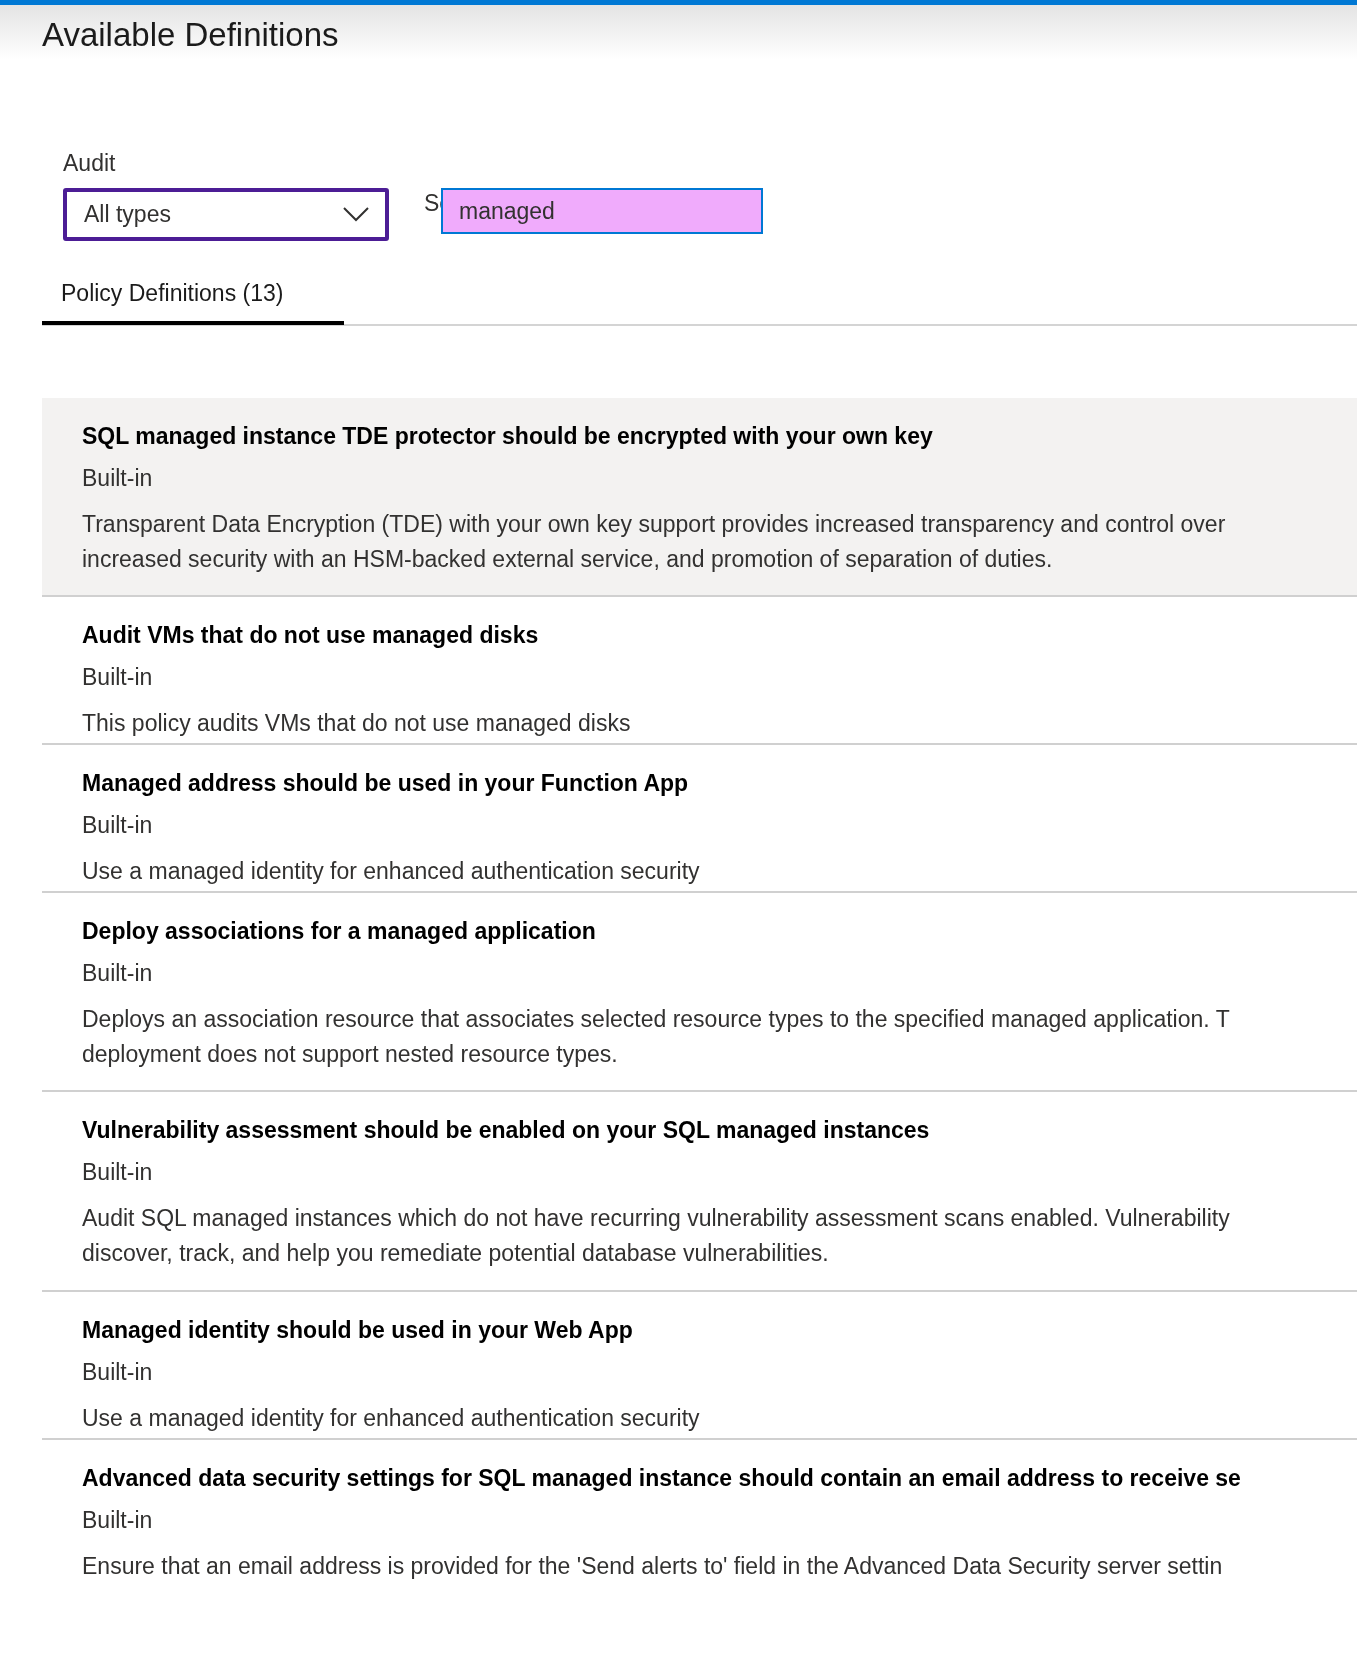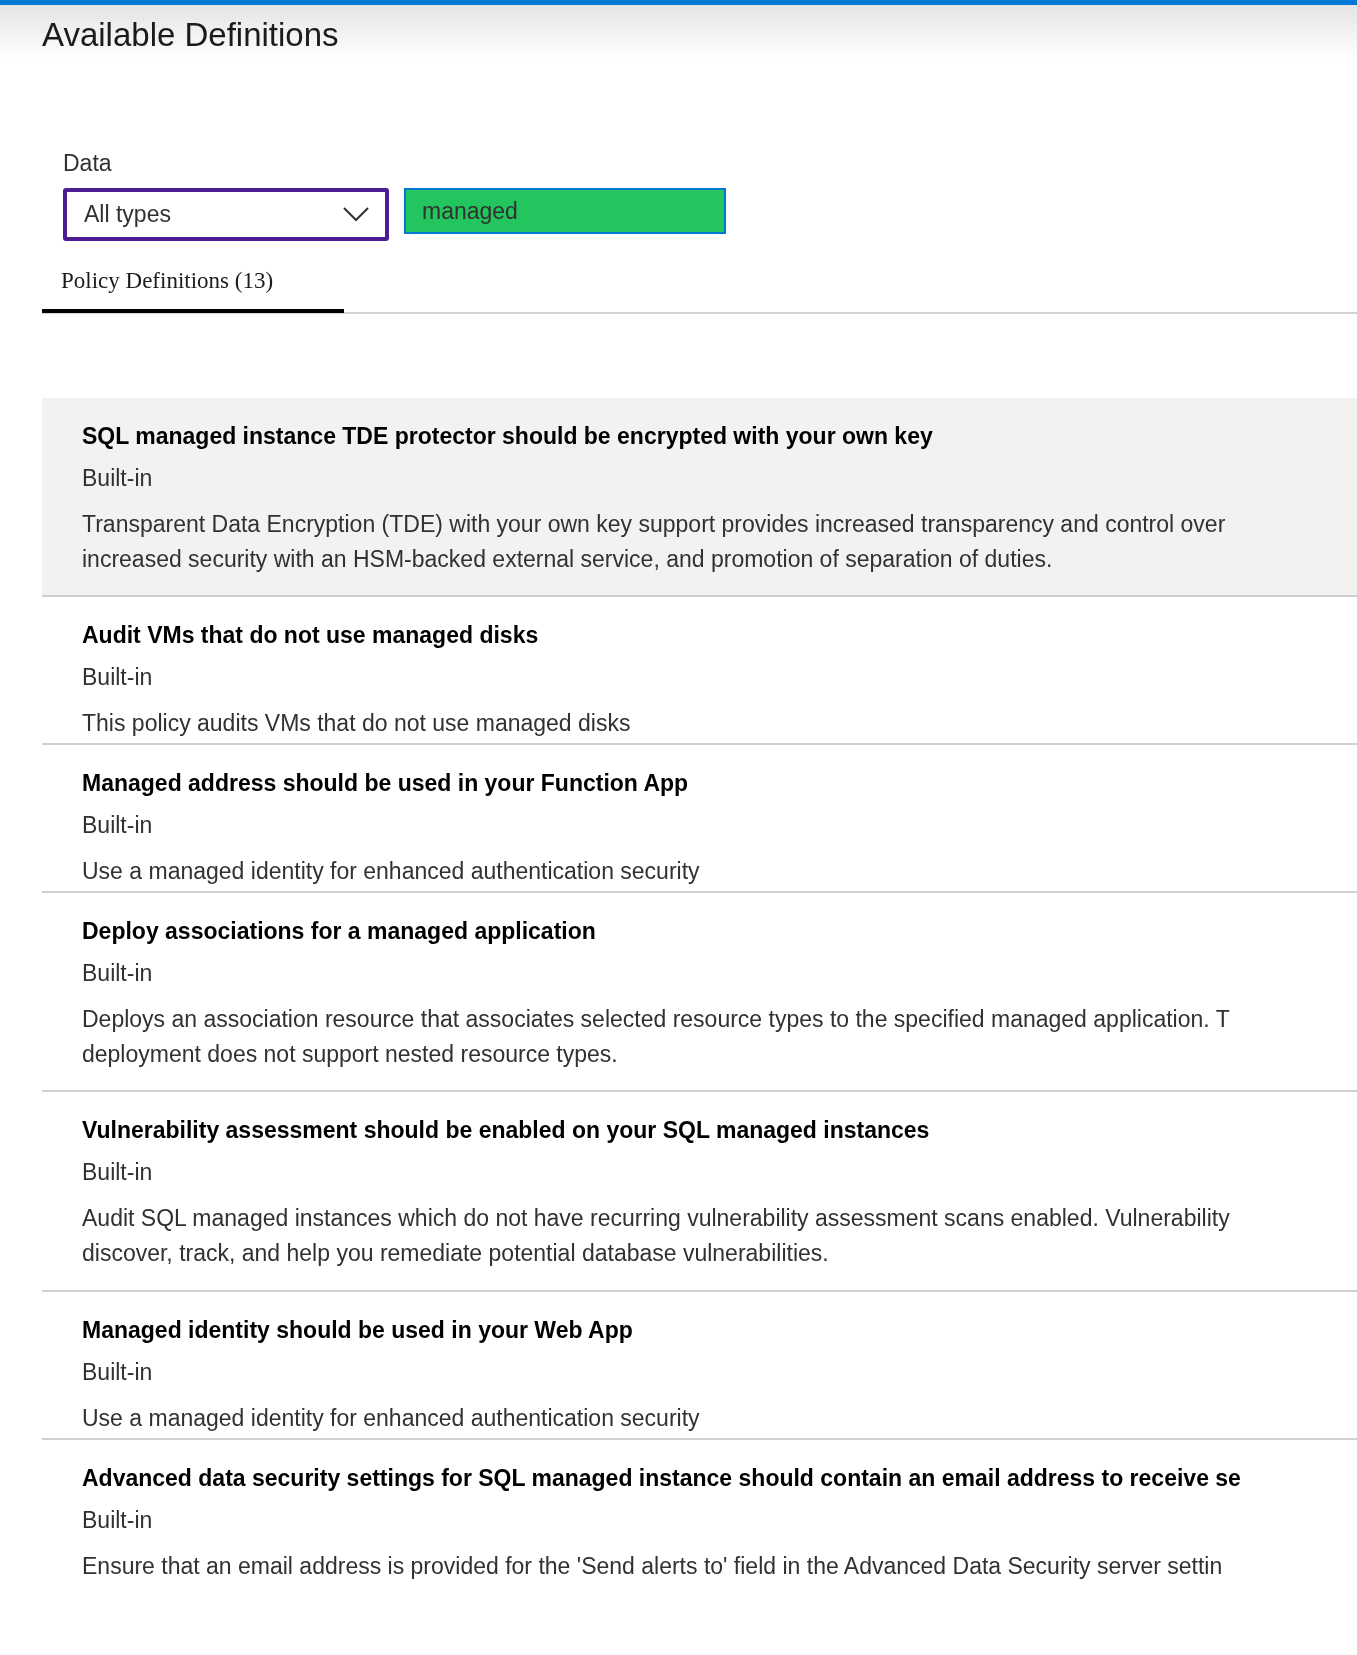--- a/index.html
+++ b/index.html
@@ -10,25 +10,25 @@
   }
   .topbar { position: absolute; left: 0; top: 0; width: 1357px; height: 5px; background: #0078d4; }
   .topshade { position: absolute; left: 0; top: 5px; width: 1357px; height: 55px;
     background: linear-gradient(#e4e4e4, #ffffff); }
   .page-title { position: absolute; left: 42px; top: 16px; font-size: 33px; font-weight: 400; color: #1b1b1b; letter-spacing: 0px; white-space: nowrap; }
   .field-label { position: absolute; top: 150px; font-size: 23px; color: #323130; }
   .dropdown { position: absolute; left: 63px; top: 188px; width: 318px; height: 45px;
     border: 4px solid #4c1d95; border-radius: 3px; box-sizing: content-box; background: #fff; cursor: pointer; }
   .dropdown .value { position: absolute; left: 17px; top: 9px; font-size: 23px; color: #323130; }
   .dropdown .chev { position: absolute; right: 16px; top: 12px; width: 26px; height: 20px; }
-  .search-box { position: absolute; left: 404px; top: 188px; width: 318px; height: 42px;
-    border: 2px solid #0078d4; background: #22c55e; }
+  .search-box { position: absolute; left: 441px; top: 188px; width: 318px; height: 42px;
+    border: 2px solid #0078d4; background: #f0abfc; }
   .search-box input { position: absolute; left: 16px; top: 6px; width: 290px; height: 30px; border: none; outline: none;
     font-family: "Liberation Sans", "DejaVu Sans", sans-serif; font-size: 23px; color: #323130; background: transparent; padding: 0; }
-  .tabs { position: absolute; left: 42px; top: 260px; width: 1315px; height: 54px; font-family: Liberation Serif, serif; }
+  .tabs { position: absolute; left: 42px; top: 272px; width: 1315px; height: 54px; }
   .tabs .rule { position: absolute; left: 0; top: 52px; width: 1315px; height: 2px; background: #d4d4d4; }
   .tab { position: absolute; left: 0; top: 0; width: 302px; height: 54px; cursor: pointer; }
   .tab .label { position: absolute; left: 19px; top: 8px; font-size: 23px; color: #1b1b1b; white-space: nowrap; }
   .tab .underline { position: absolute; left: 0; top: 49px; width: 302px; height: 4px; background: #000; }
   .list { position: absolute; left: 42px; top: 350px; width: 1315px; }
   .row { position: relative; box-sizing: border-box; border-bottom: 2px solid #d0d0d0; cursor: pointer; }
   .row.h1 { height: 199px; }
   .row.h2 { height: 148px; }
   .row.selected { background: #f3f2f1; margin-top: 48px; }
   .row .title { position: absolute; left: 40px; top: 25px; font-size: 23px; font-weight: 700; color: #000; white-space: nowrap; }
@@ -37,21 +37,21 @@
   .row .desc span { display: block; }
 </style>
 </head>
 <body>
 
 <div class="topbar"></div>
 <div class="topshade"></div>
 
 <div class="page-title">Available Definitions</div>
 
-<div class="field-label" style="left:63px;">Data</div>
+<div class="field-label" style="left:63px;">Audit</div>
 <div class="dropdown">
   <span class="value">All types</span>
   <svg class="chev" viewBox="0 0 26 20">
     <polyline points="1,4 13,16 25,4" fill="none" stroke="#323130" stroke-width="2"></polyline>
   </svg>
 </div>
 
 <div class="field-label" style="left:424px;margin-top:40px;">Search</div>
 <div class="search-box">
   <input type="text" value="managed" style="">

